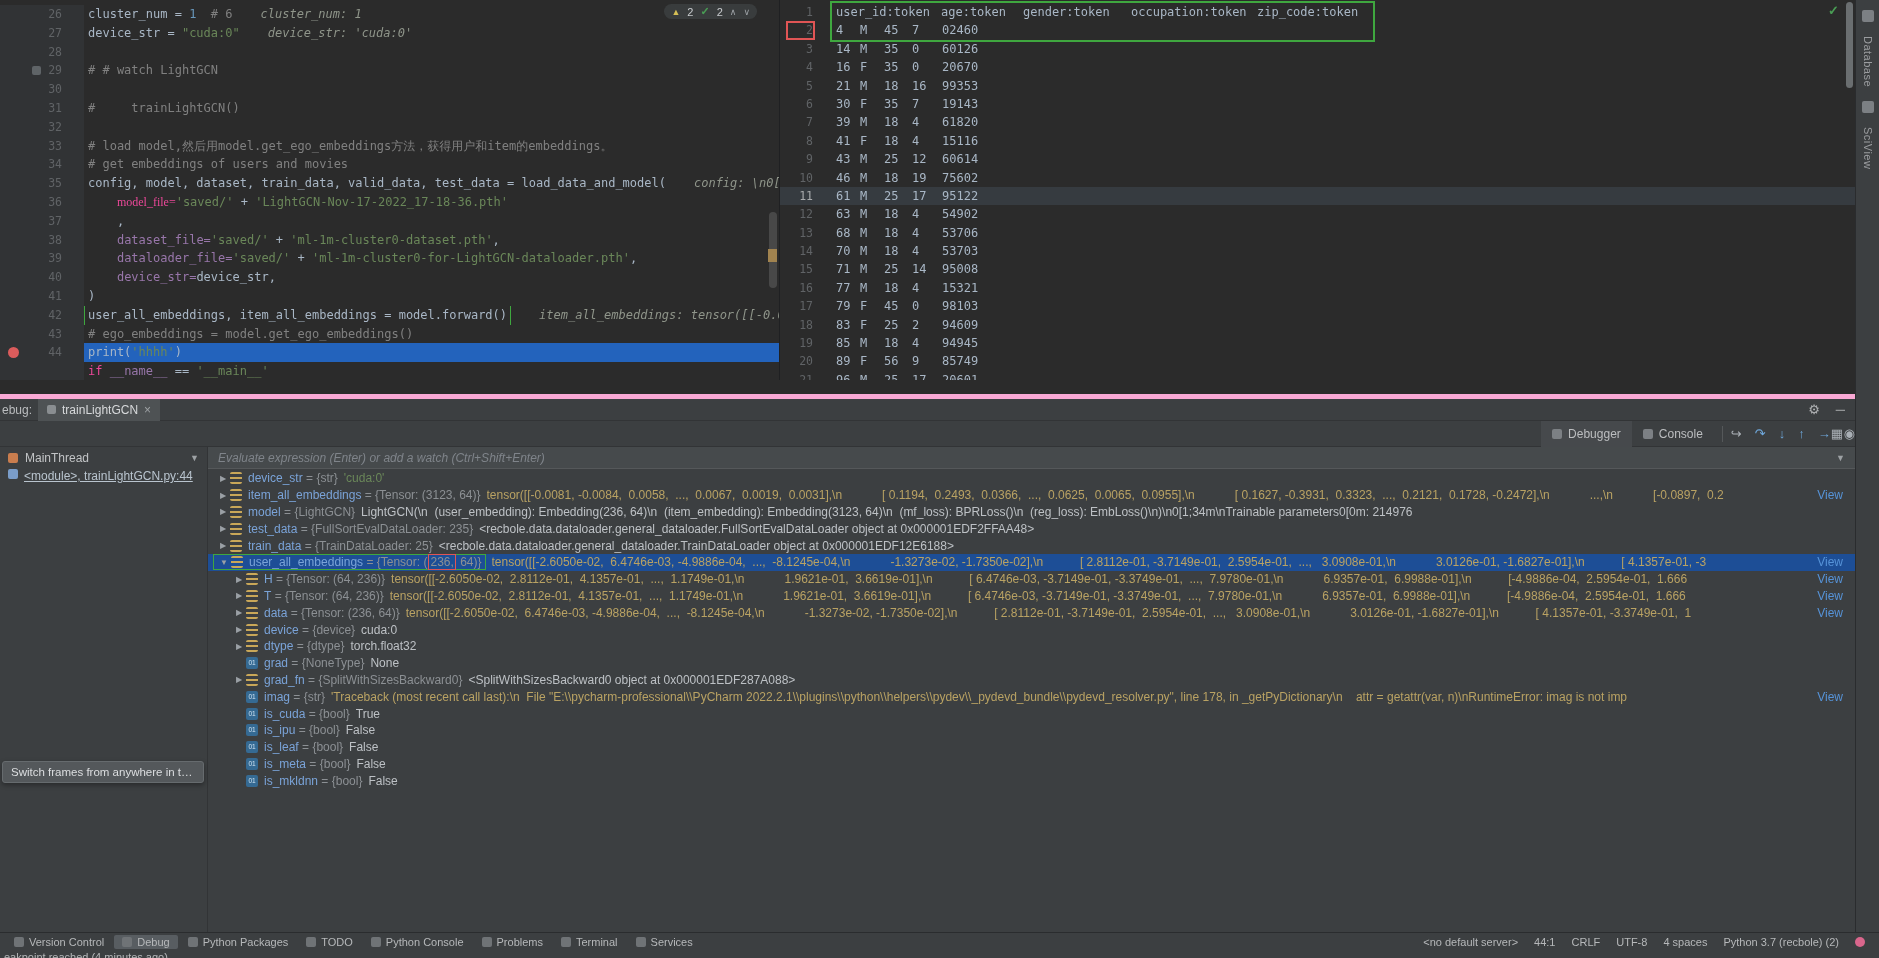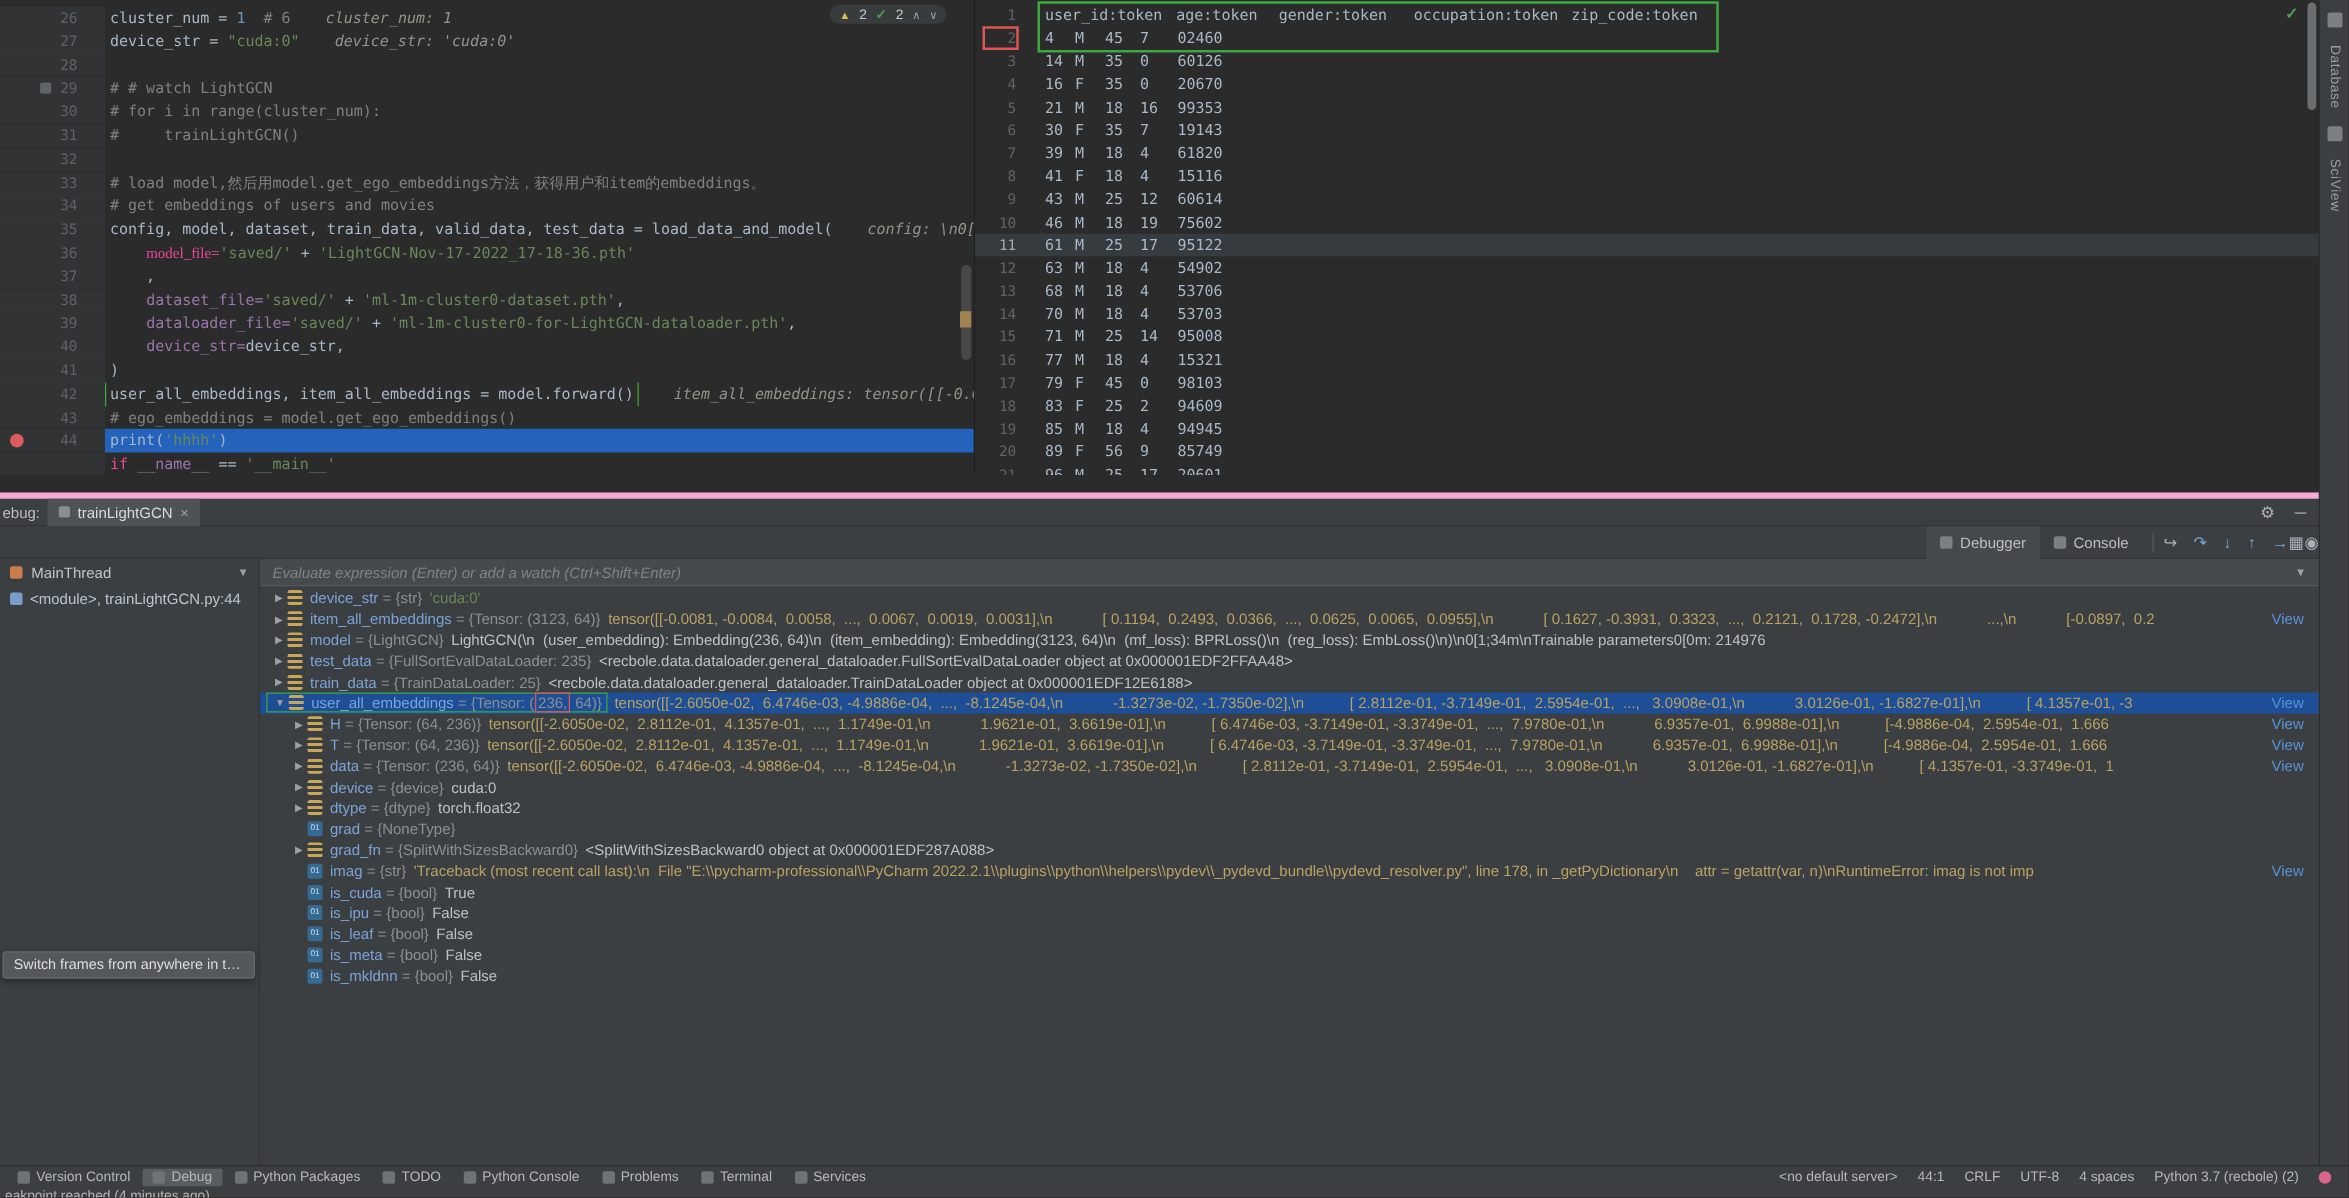--- a/index.html
+++ b/index.html
@@ -79,22 +79,22 @@
   .tb-sep { width:1px; height:16px; background:#55585a; margin:0 8px; }
   .tb-icons { display:flex; gap:13px; font-size:13px; }
   .tb-right { position:absolute; right:12px; color:#a9afb5; font-size:13px; }
 
   .dbg-body { position:relative; display:flex; height:504px; }
   .frames { position:relative; flex:0 0 208px; background:#3c3f41; border-right:1px solid #323436; }
   .thread-row { display:flex; align-items:center; gap:7px; height:22px; padding:0 8px;
     font-size:12px; color:#c2c4c6; }
   .thread-row .th-ic { width:10px; height:10px; background:#c97d4e; border-radius:2px; }
   .thread-row .dd { margin-left:auto; color:#9da1a4; font-size:9px; }
-  .frame-row { display:flex; align-items:center; gap:6px; height:19px; padding:0 8px;
-    font-size:12px; color:#b9c4ce; white-space:nowrap; overflow:hidden; }
+  .frame-row { display:flex; gap:6px; height:19px; padding:0 8px;
+    font-size:12px; color:#b9c4ce; white-space:nowrap; overflow:hidden;text-decoration:underline; }
   .frame-row .fr-ic { flex:0 0 10px; width:10px; height:10px; background:#7a9dc9; border-radius:2px; }
   .frames-tooltip { position:absolute; left:2px; top:314px; width:202px; background:#54585b;
     border:1px solid #666b6e; border-radius:3px; padding:4px 8px; font-size:11.5px; color:#dcdee0;
     white-space:nowrap; overflow:hidden; text-overflow:ellipsis; box-shadow:0 2px 5px rgba(0,0,0,.35); }
 
   .vars { position:relative; flex:1; overflow:hidden; }
   .eval-bar { position:relative; height:22px; background:#464a4c; border-bottom:1px solid #55585a;
     display:flex; align-items:center; padding:0 10px; font-size:12px; color:#7f848a; font-style:italic; }
   .eval-bar .dd { position:absolute; right:10px; color:#9da1a4; font-size:9px; font-style:normal; }
   #var-rows { position:absolute; left:0; right:0; top:23px; }
@@ -131,21 +131,21 @@
 
 <div class="app">
 
   <div class="top-row">
     <section class="editor">
       <div id="code-lines" style="padding-top:5px;">
           <div class="crow"><span class="gut">26</span><span class="ctext"><span style="color: rgb(169, 183, 198);">cluster_num = </span><span style="color: rgb(104, 151, 187);">1</span><span style="color: rgb(169, 183, 198);">  </span><span style="color: rgb(128, 128, 128);"># 6</span><span class="hint">cluster_num: 1</span></span></div>
           <div class="crow"><span class="gut">27</span><span class="ctext"><span style="color: rgb(169, 183, 198);">device_str = </span><span style="color: rgb(106, 135, 89);">"cuda:0"</span><span class="hint">device_str: 'cuda:0'</span></span></div>
           <div class="crow"><span class="gut">28</span><span class="ctext"></span></div>
           <div class="crow"><span class="gut">29<span class="flag"></span></span><span class="ctext"><span style="color: rgb(128, 128, 128);"># # watch LightGCN</span></span></div>
-          <div class="crow"><span class="gut">30</span><span class="ctext"><span style="color: rgb(128, 128, 128);"># for i in range(cluster_num):</span></span></div>
+          <div class="crow"><span class="gut">30</span></div>
           <div class="crow"><span class="gut">31</span><span class="ctext"><span style="color: rgb(128, 128, 128);">#     trainLightGCN()</span></span></div>
           <div class="crow"><span class="gut">32</span><span class="ctext"></span></div>
           <div class="crow"><span class="gut">33</span><span class="ctext"><span style="color: rgb(128, 128, 128);"># load model,然后用model.get_ego_embeddings方法，获得用户和item的embeddings。</span></span></div>
           <div class="crow"><span class="gut">34</span><span class="ctext"><span style="color: rgb(128, 128, 128);"># get embeddings of users and movies</span></span></div>
           <div class="crow"><span class="gut">35</span><span class="ctext"><span style="color: rgb(169, 183, 198);">config, model, dataset, train_data, valid_data, test_data = load_data_and_model(</span><span class="hint">config: \n0[1;35mGene</span></span></div>
           <div class="crow"><span class="gut">36</span><span class="ctext"><span style="color: rgb(169, 183, 198);">    </span><span style="color: #ec4899; font-family: Liberation Serif, serif;">model_file=</span><span style="color: rgb(106, 135, 89);">'saved/'</span><span style="color: rgb(169, 183, 198);"> + </span><span style="color: rgb(106, 135, 89);">'LightGCN-Nov-17-2022_17-18-36.pth'</span></span></div>
           <div class="crow"><span class="gut">37</span><span class="ctext"><span style="color: rgb(169, 183, 198);">    ,</span></span></div>
           <div class="crow"><span class="gut">38</span><span class="ctext"><span style="color: rgb(169, 183, 198);">    </span><span style="color: rgb(152, 118, 170);">dataset_file=</span><span style="color: rgb(106, 135, 89);">'saved/'</span><span style="color: rgb(169, 183, 198);"> + </span><span style="color: rgb(106, 135, 89);">'ml-1m-cluster0-dataset.pth'</span><span style="color: rgb(169, 183, 198);">,</span></span></div>
           <div class="crow"><span class="gut">39</span><span class="ctext"><span style="color: rgb(169, 183, 198);">    </span><span style="color: rgb(152, 118, 170);">dataloader_file=</span><span style="color: rgb(106, 135, 89);">'saved/'</span><span style="color: rgb(169, 183, 198);"> + </span><span style="color: rgb(106, 135, 89);">'ml-1m-cluster0-for-LightGCN-dataloader.pth'</span><span style="color: rgb(169, 183, 198);">,</span></span></div>
           <div class="crow"><span class="gut">40</span><span class="ctext"><span style="color: rgb(169, 183, 198);">    </span><span style="color: rgb(152, 118, 170);">device_str=</span><span style="color: rgb(169, 183, 198);">device_str,</span></span></div>
@@ -266,21 +266,21 @@
             <div class="vrow" style="padding-left: 8px;"><span class="vchev">▶</span><span class="vic var"></span><span class="vname">item_all_embeddings</span><span class="veq"> = </span><span class="vtype">{Tensor: (3123, 64)}</span><span class="vval vv-t">tensor([[-0.0081, -0.0084,  0.0058,  ...,  0.0067,  0.0019,  0.0031],\n            [ 0.1194,  0.2493,  0.0366,  ...,  0.0625,  0.0065,  0.0955],\n            [ 0.1627, -0.3931,  0.3323,  ...,  0.2121,  0.1728, -0.2472],\n            ...,\n            [-0.0897,  0.2</span><span class="vview">View</span></div>
             <div class="vrow" style="padding-left: 8px;"><span class="vchev">▶</span><span class="vic var"></span><span class="vname">model</span><span class="veq"> = </span><span class="vtype">{LightGCN}</span><span class="vval vv-p">LightGCN(\n  (user_embedding): Embedding(236, 64)\n  (item_embedding): Embedding(3123, 64)\n  (mf_loss): BPRLoss()\n  (reg_loss): EmbLoss()\n)\n0[1;34m\nTrainable parameters0[0m: 214976</span></div>
             <div class="vrow" style="padding-left: 8px;"><span class="vchev">▶</span><span class="vic var"></span><span class="vname">test_data</span><span class="veq"> = </span><span class="vtype">{FullSortEvalDataLoader: 235}</span><span class="vval vv-p">&lt;recbole.data.dataloader.general_dataloader.FullSortEvalDataLoader object at 0x000001EDF2FFAA48&gt;</span></div>
             <div class="vrow" style="padding-left: 8px;"><span class="vchev">▶</span><span class="vic var"></span><span class="vname">train_data</span><span class="veq"> = </span><span class="vtype">{TrainDataLoader: 25}</span><span class="vval vv-p">&lt;recbole.data.dataloader.general_dataloader.TrainDataLoader object at 0x000001EDF12E6188&gt;</span></div>
             <div class="vrow sel" style="padding-left: 8px;"><span class="greenwrap"><span class="vchev">▼</span><span class="vic var"></span><span class="vname">user_all_embeddings</span><span class="veq"> = </span><span class="vtype"><span>{Tensor: (</span><span class="redwrap">236,</span><span> 64)}</span></span></span><span class="vval vv-t">tensor([[-2.6050e-02,  6.4746e-03, -4.9886e-04,  ...,  -8.1245e-04,\n            -1.3273e-02, -1.7350e-02],\n           [ 2.8112e-01, -3.7149e-01,  2.5954e-01,  ...,   3.0908e-01,\n            3.0126e-01, -1.6827e-01],\n           [ 4.1357e-01, -3</span><span class="vview">View</span></div>
             <div class="vrow" style="padding-left: 24px;"><span class="vchev">▶</span><span class="vic var"></span><span class="vname">H</span><span class="veq"> = </span><span class="vtype">{Tensor: (64, 236)}</span><span class="vval vv-t">tensor([[-2.6050e-02,  2.8112e-01,  4.1357e-01,  ...,  1.1749e-01,\n            1.9621e-01,  3.6619e-01],\n           [ 6.4746e-03, -3.7149e-01, -3.3749e-01,  ...,  7.9780e-01,\n            6.9357e-01,  6.9988e-01],\n           [-4.9886e-04,  2.5954e-01,  1.666</span><span class="vview">View</span></div>
             <div class="vrow" style="padding-left: 24px;"><span class="vchev">▶</span><span class="vic var"></span><span class="vname">T</span><span class="veq"> = </span><span class="vtype">{Tensor: (64, 236)}</span><span class="vval vv-t">tensor([[-2.6050e-02,  2.8112e-01,  4.1357e-01,  ...,  1.1749e-01,\n            1.9621e-01,  3.6619e-01],\n           [ 6.4746e-03, -3.7149e-01, -3.3749e-01,  ...,  7.9780e-01,\n            6.9357e-01,  6.9988e-01],\n           [-4.9886e-04,  2.5954e-01,  1.666</span><span class="vview">View</span></div>
             <div class="vrow" style="padding-left: 24px;"><span class="vchev">▶</span><span class="vic var"></span><span class="vname">data</span><span class="veq"> = </span><span class="vtype">{Tensor: (236, 64)}</span><span class="vval vv-t">tensor([[-2.6050e-02,  6.4746e-03, -4.9886e-04,  ...,  -8.1245e-04,\n            -1.3273e-02, -1.7350e-02],\n           [ 2.8112e-01, -3.7149e-01,  2.5954e-01,  ...,   3.0908e-01,\n            3.0126e-01, -1.6827e-01],\n           [ 4.1357e-01, -3.3749e-01,  1</span><span class="vview">View</span></div>
             <div class="vrow" style="padding-left: 24px;"><span class="vchev">▶</span><span class="vic var"></span><span class="vname">device</span><span class="veq"> = </span><span class="vtype">{device}</span><span class="vval vv-p">cuda:0</span></div>
             <div class="vrow" style="padding-left: 24px;"><span class="vchev">▶</span><span class="vic var"></span><span class="vname">dtype</span><span class="veq"> = </span><span class="vtype">{dtype}</span><span class="vval vv-p">torch.float32</span></div>
-            <div class="vrow" style="padding-left: 24px;"><span class="vchev"></span><span class="vic prim">01</span><span class="vname">grad</span><span class="veq"> = </span><span class="vtype">{NoneType}</span></div>
+            <div class="vrow" style="padding-left: 24px;"><span class="vchev"></span><span class="vic prim">01</span><span class="vname">grad</span><span class="veq"> = </span><span class="vtype">{NoneType}</span><span class="vval vv-p">None</span></div>
             <div class="vrow" style="padding-left: 24px;"><span class="vchev">▶</span><span class="vic var"></span><span class="vname">grad_fn</span><span class="veq"> = </span><span class="vtype">{SplitWithSizesBackward0}</span><span class="vval vv-p">&lt;SplitWithSizesBackward0 object at 0x000001EDF287A088&gt;</span></div>
             <div class="vrow" style="padding-left: 24px;"><span class="vchev"></span><span class="vic prim">01</span><span class="vname">imag</span><span class="veq"> = </span><span class="vtype">{str}</span><span class="vval vv-t">'Traceback (most recent call last):\n  File "E:\\pycharm-professional\\PyCharm 2022.2.1\\plugins\\python\\helpers\\pydev\\_pydevd_bundle\\pydevd_resolver.py", line 178, in _getPyDictionary\n    attr = getattr(var, n)\nRuntimeError: imag is not imp</span><span class="vview">View</span></div>
             <div class="vrow" style="padding-left: 24px;"><span class="vchev"></span><span class="vic prim">01</span><span class="vname">is_cuda</span><span class="veq"> = </span><span class="vtype">{bool}</span><span class="vval vv-p">True</span></div>
             <div class="vrow" style="padding-left: 24px;"><span class="vchev"></span><span class="vic prim">01</span><span class="vname">is_ipu</span><span class="veq"> = </span><span class="vtype">{bool}</span><span class="vval vv-p">False</span></div>
             <div class="vrow" style="padding-left: 24px;"><span class="vchev"></span><span class="vic prim">01</span><span class="vname">is_leaf</span><span class="veq"> = </span><span class="vtype">{bool}</span><span class="vval vv-p">False</span></div>
             <div class="vrow" style="padding-left: 24px;"><span class="vchev"></span><span class="vic prim">01</span><span class="vname">is_meta</span><span class="veq"> = </span><span class="vtype">{bool}</span><span class="vval vv-p">False</span></div>
             <div class="vrow" style="padding-left: 24px;"><span class="vchev"></span><span class="vic prim">01</span><span class="vname">is_mkldnn</span><span class="veq"> = </span><span class="vtype">{bool}</span><span class="vval vv-p">False</span></div>
           </div>
       </section>
     </div>

